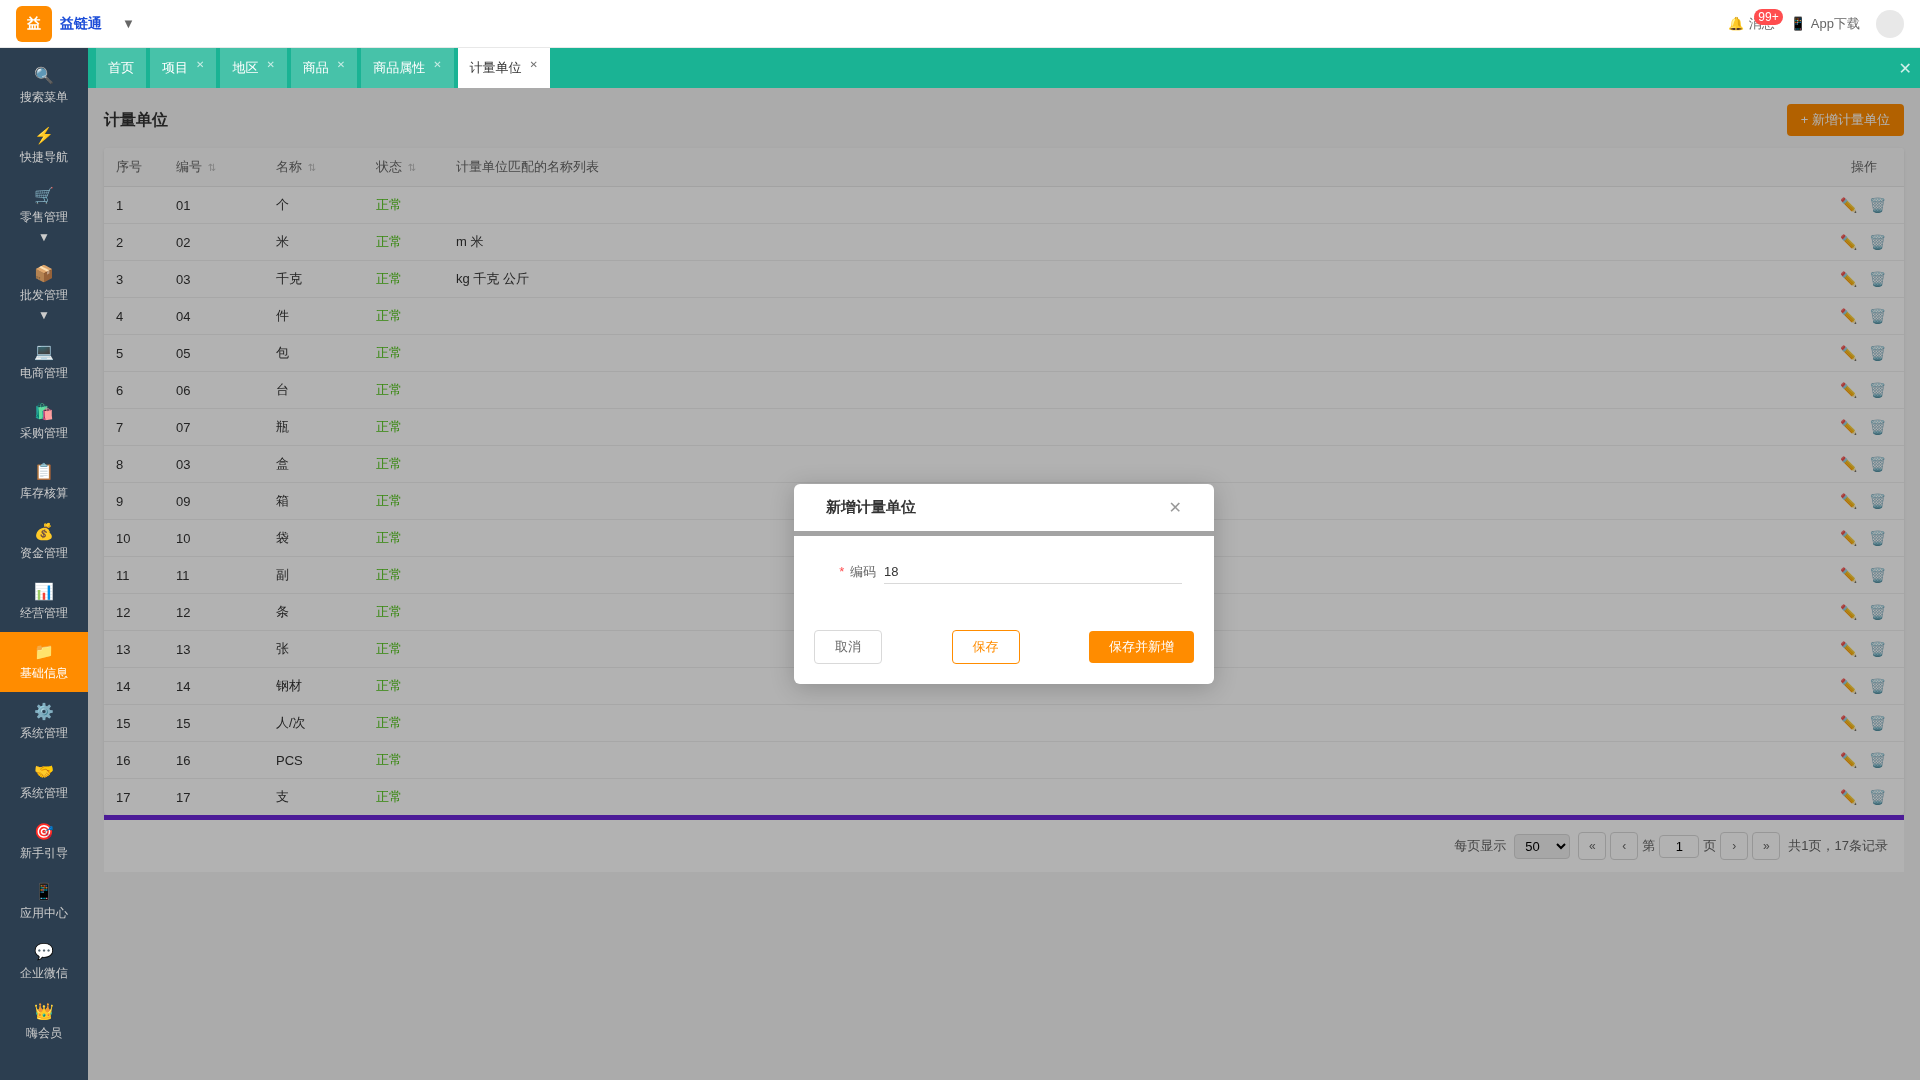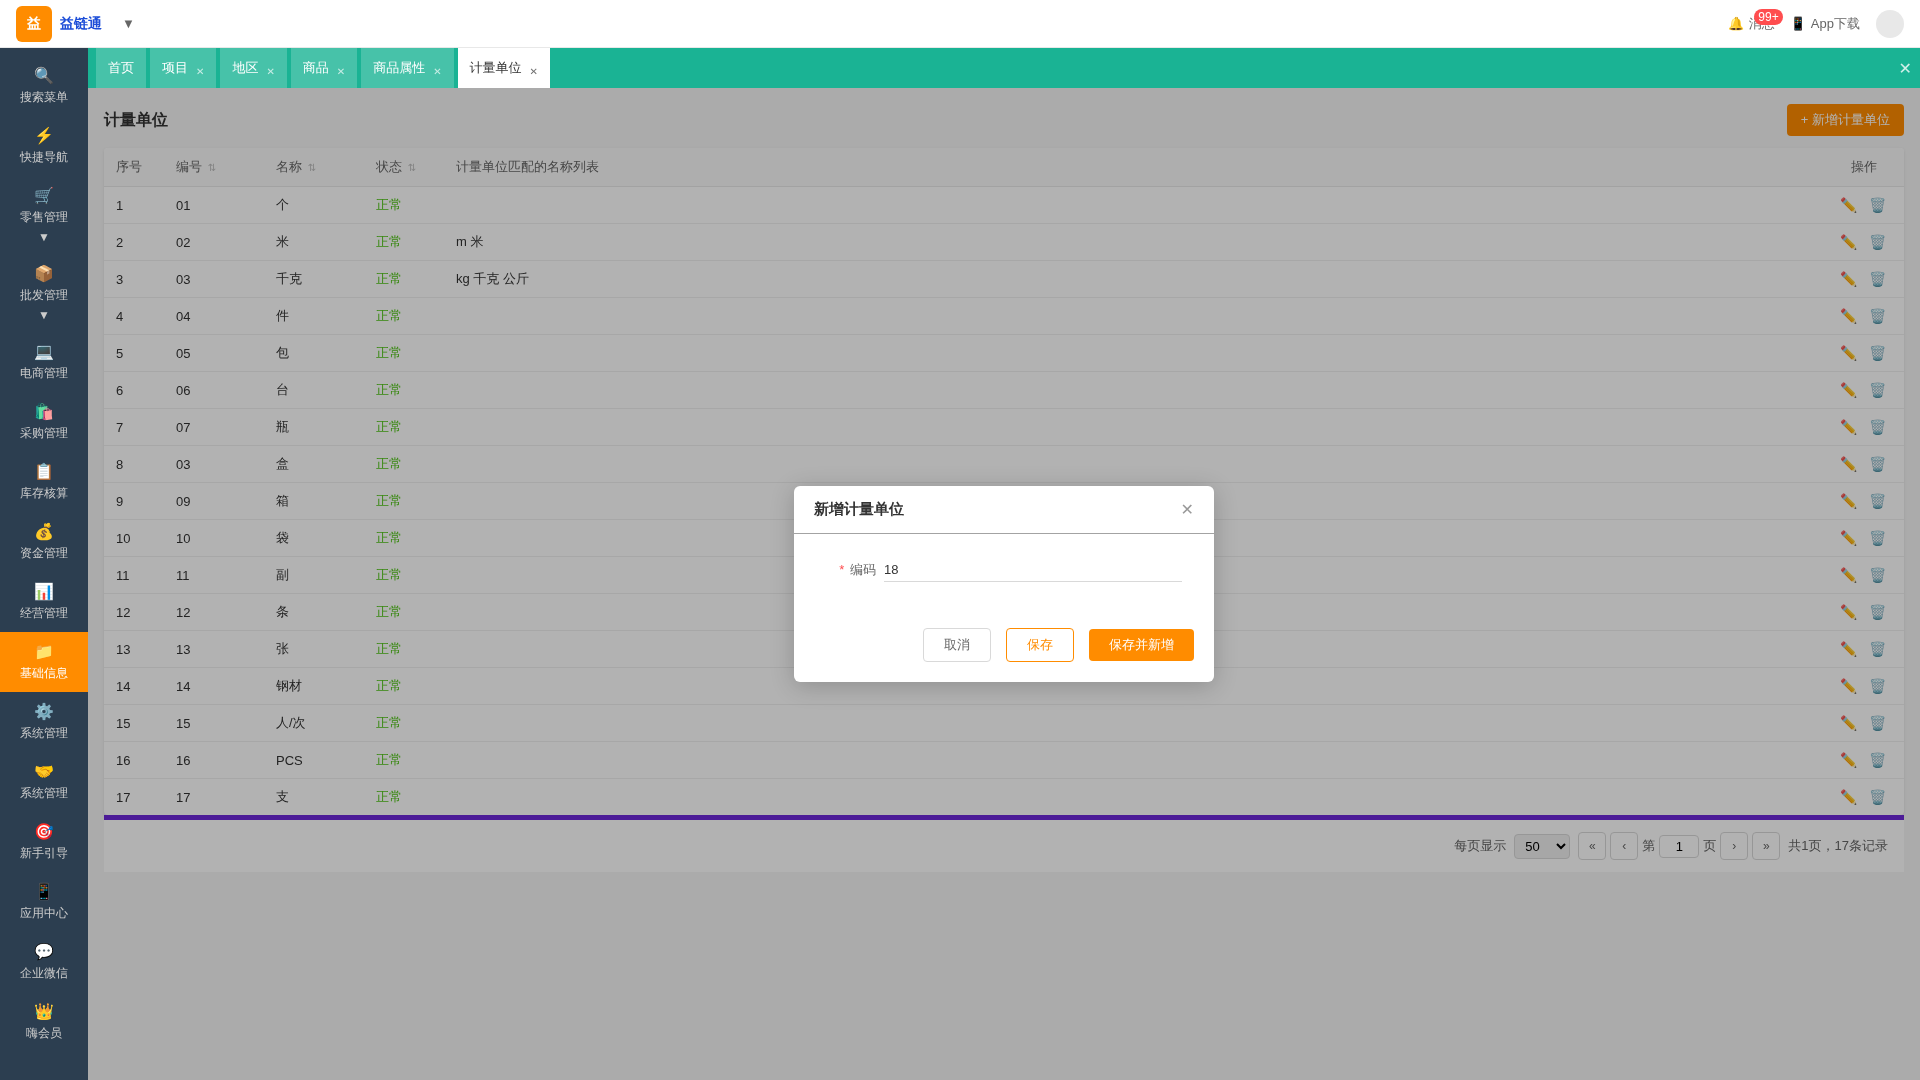--- a/index.html
+++ b/index.html
@@ -25,21 +25,21 @@
     .sidebar { width: 88px; background: #2c3e50; display: flex; flex-direction: column; align-items: center; padding-top: 8px; flex-shrink: 0; }
     .sidebar-item { width: 100%; display: flex; flex-direction: column; align-items: center; padding: 10px 4px; cursor: pointer; color: #ccc; font-size: 12px; gap: 4px; transition: background 0.2s; }
     .sidebar-item.active { background: #ff8c00; color: #fff; }
     .sidebar-item .icon { font-size: 16px; }
 
     
     .content-area { flex: 1; display: flex; flex-direction: column; overflow: hidden; }
 
     
     .tabs-bar { height: 40px; background: #1ab394; display: flex; align-items: center; padding: 0 8px; gap: 4px; flex-shrink: 0; }
-    .tab { display: flex; align-items: flex-end; gap: 4px; padding: 18px 12px; background: rgba(255,255,255,0.2); color: #fff; border-radius: 3px 3px 0 0; cursor: pointer; font-size: 13px; white-space: nowrap; }
+    .tab { display: flex; align-items: flex-start; gap: 4px; padding: 18px 12px; background: rgba(255,255,255,0.2); color: #fff; border-radius: 3px 3px 0 0; cursor: pointer; font-size: 13px; white-space: nowrap; }
     .tab.active { background: #fff; color: #333; }
     .tab-close { font-size: 10px; cursor: pointer; opacity: 0.7; margin-left: 4px; }
     .tabs-close-all { margin-left: auto; color: #fff; cursor: pointer; font-size: 16px; opacity: 0.8; }
 
     
     .page-content { flex: 1; background: #f5f5f5; padding: 16px; overflow: auto; position: relative; }
     .page-title { font-size: 16px; color: #333; font-weight: bold; margin-bottom: 12px; display: flex; justify-content: space-between; align-items: center; }
     .btn-add { background: #ff8c00; color: #fff; border: none; padding: 7px 14px; border-radius: 4px; cursor: pointer; font-size: 13px; }
 
     
@@ -56,30 +56,30 @@
     
     .pagination { display: flex; align-items: center; justify-content: flex-end; padding: 12px 16px; background: #fff; border-top: 5px solid #6d28d9; gap: 8px; font-size: 13px; color: #666; }
     .pagination select { border: 1px solid #d9d9d9; border-radius: 4px; padding: 3px 6px; font-size: 13px; }
     .page-nav { display: flex; align-items: center; gap: 4px; }
     .page-btn { width: 28px; height: 28px; border: 1px solid #d9d9d9; border-radius: 4px; display: flex; align-items: center; justify-content: center; cursor: pointer; background: #fff; color: #666; font-size: 12px; }
     .page-input { width: 40px; border: 1px solid #d9d9d9; border-radius: 4px; padding: 3px 6px; text-align: center; font-size: 13px; }
 
     
     .modal-overlay { position: absolute; top: 0; left: 0; right: 0; bottom: 0; background: rgba(0,0,0,0.3); display: flex; align-items: center; justify-content: center; z-index: 100; }
     .modal { background: #fff; border-radius: 6px; box-shadow: 0 4px 24px rgba(0,0,0,0.2); width: 420px; padding: 0; overflow: hidden; }
-    .modal-header { padding: 14px 20px; border-bottom: 1px solid #a3a3a3; display: flex; align-items: center; justify-content: space-between; }
+    .modal-header { padding: 14px 32px; border-bottom: 5px solid #a3a3a3; display: flex; align-items: center; justify-content: space-between; }
     .modal-title { font-size: 15px; color: #333; font-weight: bold; }
     .modal-close { cursor: pointer; color: #999; font-size: 16px; line-height: 1; }
     .modal-body { padding: 24px 32px 16px; }
     .form-row { display: flex; align-items: center; margin-bottom: 18px; }
     .form-label { width: 50px; text-align: right; color: #666; font-size: 13px; margin-right: 8px; flex-shrink: 0; }
     .required-star { color: #ff4d4f; margin-right: 2px; }
     .form-input { flex: 1; border: none; border-bottom: 1px solid #d9d9d9; padding: 4px 0; font-size: 13px; color: #333; outline: none; }
     .form-input.active-input { border-bottom-color: #ff8c00; }
-    .modal-footer { padding: 12px 20px 20px; display: flex; align-items: center; justify-content: flex-end; gap: 15px; }
+    .modal-footer { padding: 12px 20px 20px; display: flex; align-items: center; justify-content: space-between; gap: 0; }
     .btn-cancel { padding: 7px 20px; border: 1px solid #d9d9d9; border-radius: 4px; background: #fff; color: #666; cursor: pointer; font-size: 13px; }
     .btn-save { padding: 7px 20px; border: 1px solid #ff8c00; border-radius: 4px; background: #fff; color: #ff8c00; cursor: pointer; font-size: 13px; }
     .btn-save-new { padding: 7px 20px; border: none; border-radius: 4px; background: #ff8c00; color: #fff; cursor: pointer; font-size: 13px; }
     .col-seq { width: 60px; }
     .col-code { width: 100px; }
     .col-name { width: 100px; }
     .col-status { width: 80px; }
     .col-match { }
     .col-action { width: 80px; text-align: center; }
   </style>

